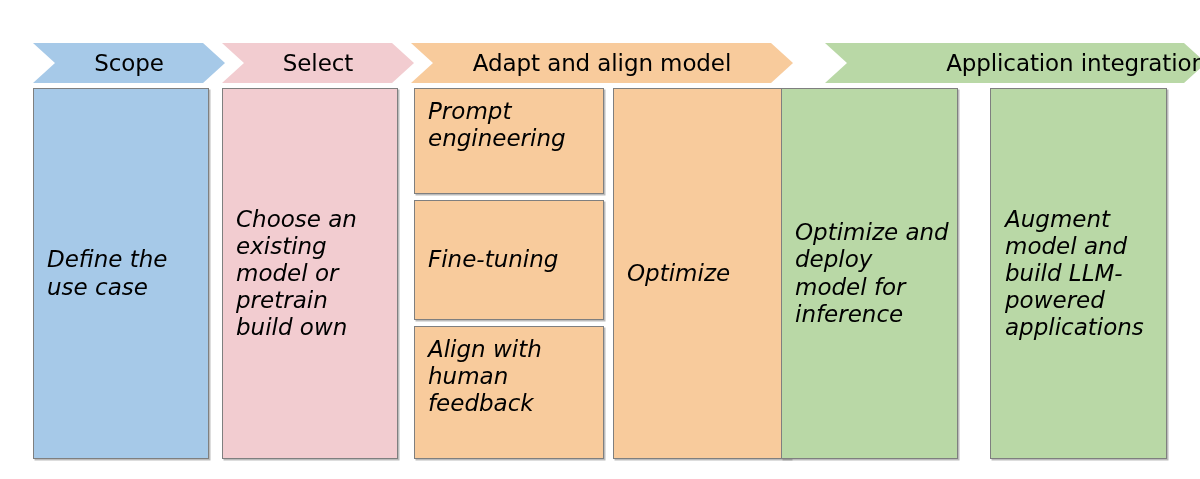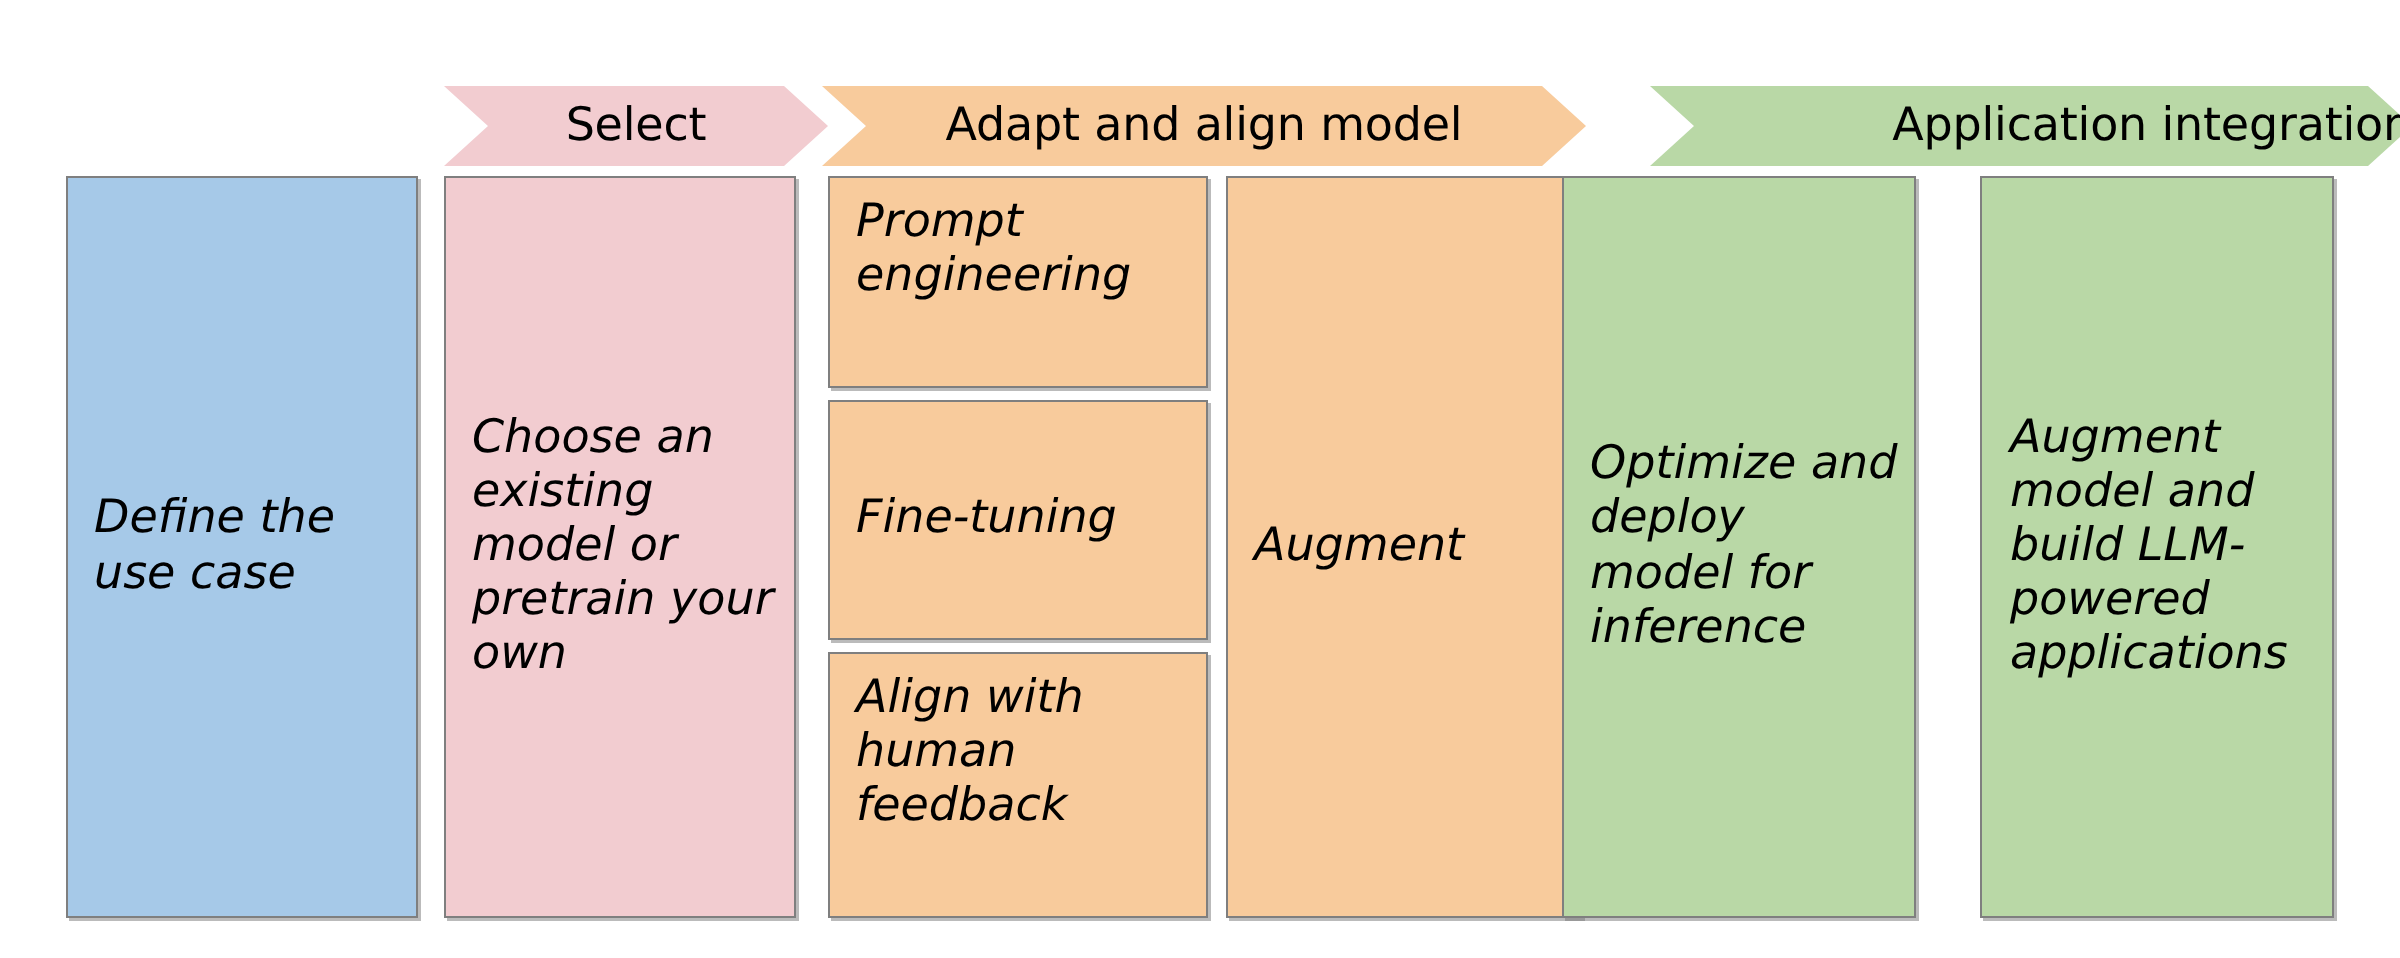--- a/index.html
+++ b/index.html
@@ -62,55 +62,58 @@
   .bg-blue   { background: #a6c9e8; }
   .bg-pink   { background: #f2ccd0; }
   .bg-orange { background: #f8cb9c; }
   .bg-green  { background: #b9d8a6; }
 </style>
 </head>
 <body>
 
 <div id="diagram">
 
+  <div class="chevron chev-scope" style="left:33px; width:192px; clip-path: polygon(0 0, 170px 0, 192px 50%, 170px 100%, 0 100%, 22px 50%);">
+    <span>Scope</span>
+  </div>
 
   <div class="chevron chev-select" style="left:222px; width:192px; clip-path: polygon(0 0, 170px 0, 192px 50%, 170px 100%, 0 100%, 22px 50%);">
     <span>Select</span>
   </div>
 
   <div class="chevron chev-adapt" style="left:411px; width:382px; clip-path: polygon(0 0, 360px 0, 382px 50%, 360px 100%, 0 100%, 22px 50%);">
     <span>Adapt and align model</span>
   </div>
 
   <div class="chevron chev-app" style="left:825px; width:381px; clip-path: polygon(0 0, 359px 0, 381px 50%, 359px 100%, 0 100%, 22px 50%); justify-content: flex-end;">
     <span>Application integration</span>
   </div>
 
   <div class="box bg-blue v-center" style="left:33px; top:88px; width:176px; height:371px;">
     <span class="txt">Define the use case</span>
   </div>
 
   <div class="box bg-pink v-center" style="left:222px; top:88px; width:176px; height:371px;">
-    <span class="txt">Choose an existing model or pretrain your own</span>
+    <span class="txt">Choose an existing model or pretrain build own</span>
   </div>
 
   <div class="box bg-orange v-top" style="left:414px; top:88px; width:190px; height:106px;">
     <span class="txt">Prompt engineering</span>
   </div>
 
   <div class="box bg-orange v-top" style="left:414px; top:326px; width:190px; height:133px;">
     <span class="txt">Align with human feedback</span>
   </div>
 
   <div class="box bg-orange v-center" style="left:414px; top:200px; width:190px; height:120px;">
     <span class="txt">Fine-tuning</span>
   </div>
 
   <div class="box bg-orange v-center" style="left:613px; top:88px; width:178px; height:371px;">
-    <span class="txt">Augment</span>
+    <span class="txt">Optimize</span>
   </div>
 
   <div class="box bg-green v-center" style="left:781px; top:88px; width:177px; height:371px;">
     <span class="txt">Optimize and deploy model for inference</span>
   </div>
 
   <div class="box bg-green v-center" style="left:990px; top:88px; width:177px; height:371px;padding-left:14px;">
     <span class="txt">Augment model and build LLM-powered applications</span>
   </div>
 

